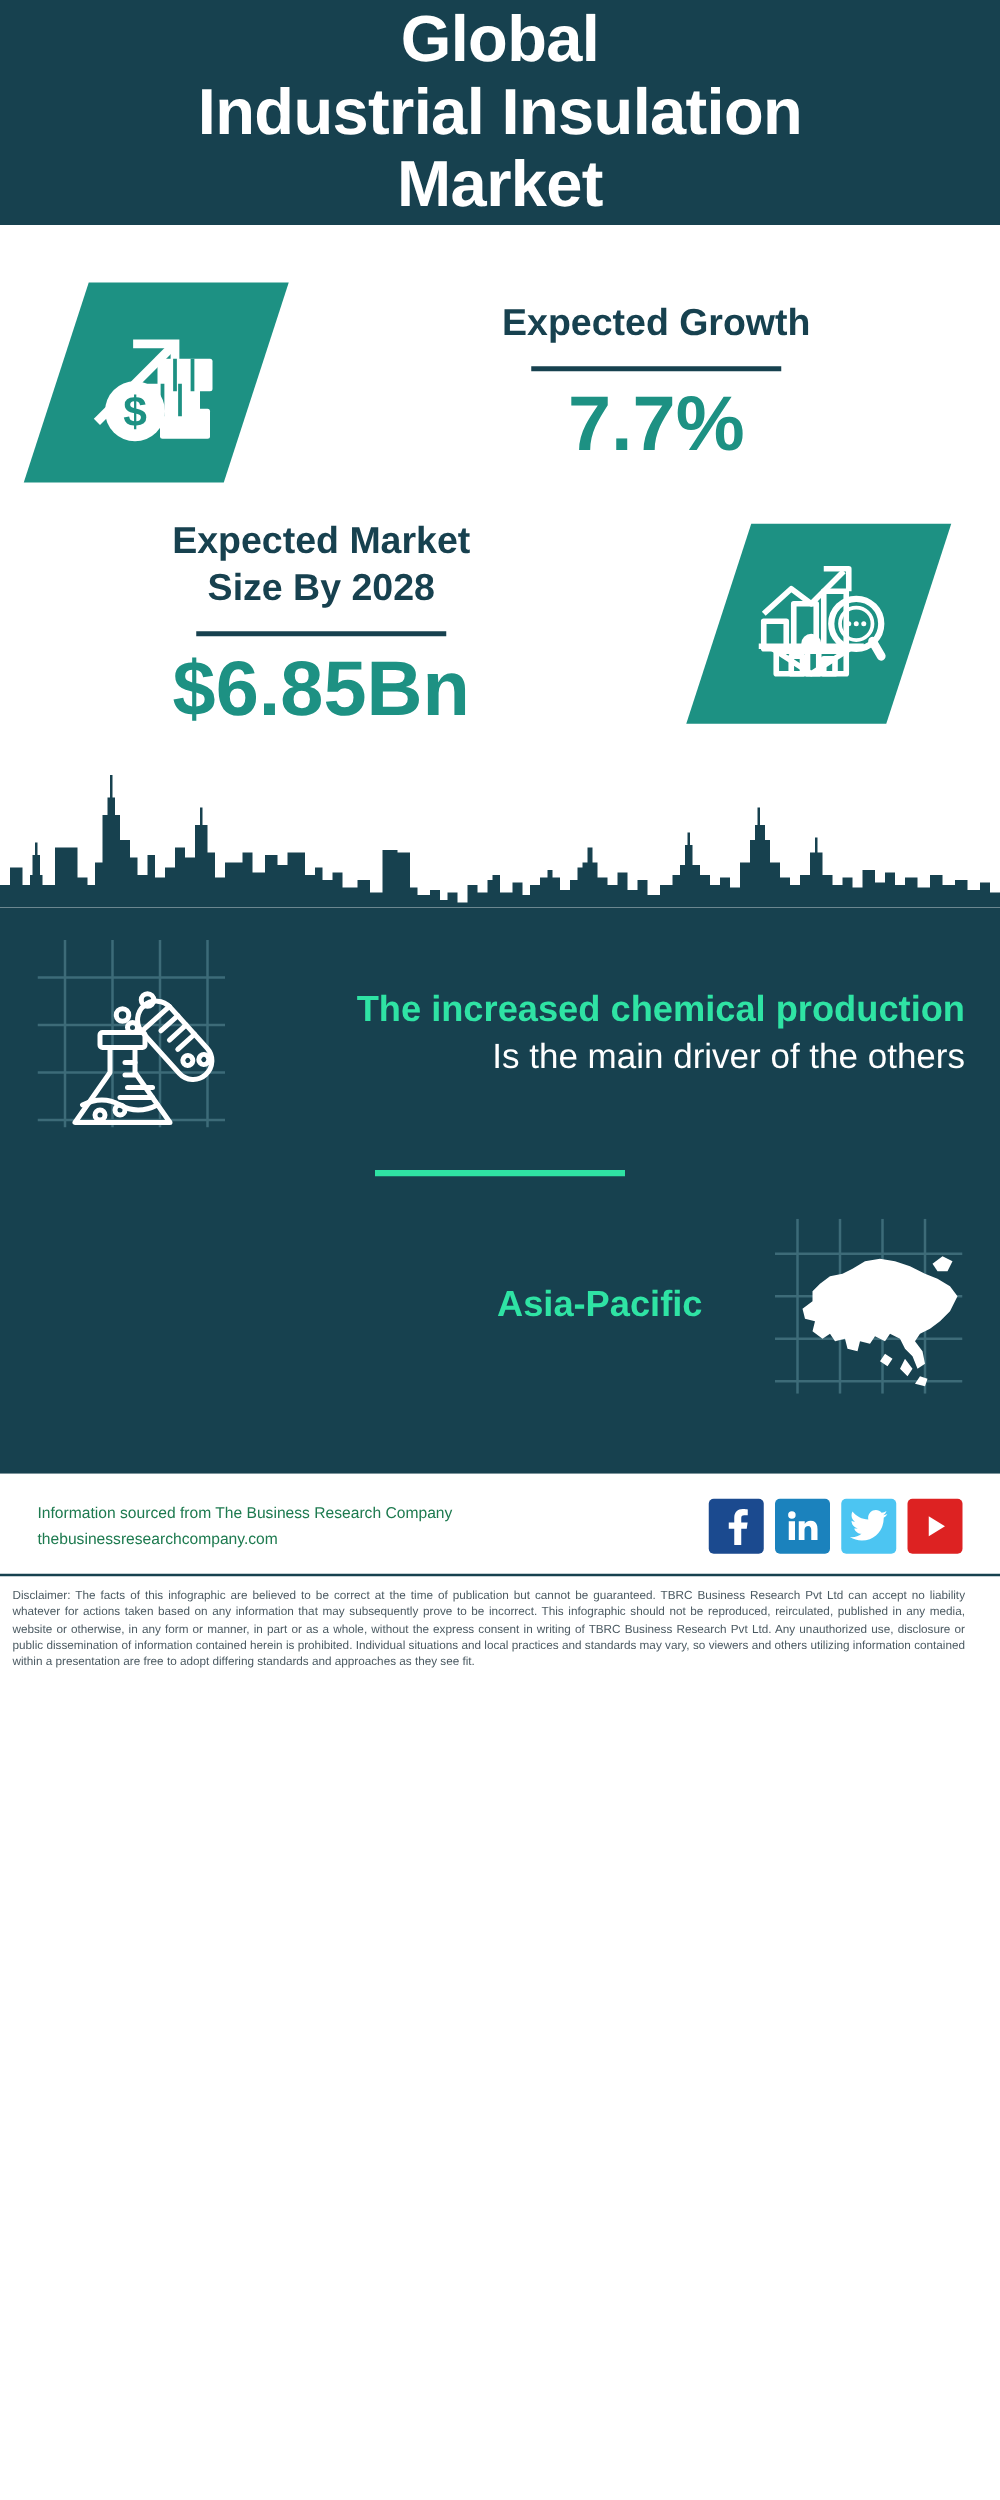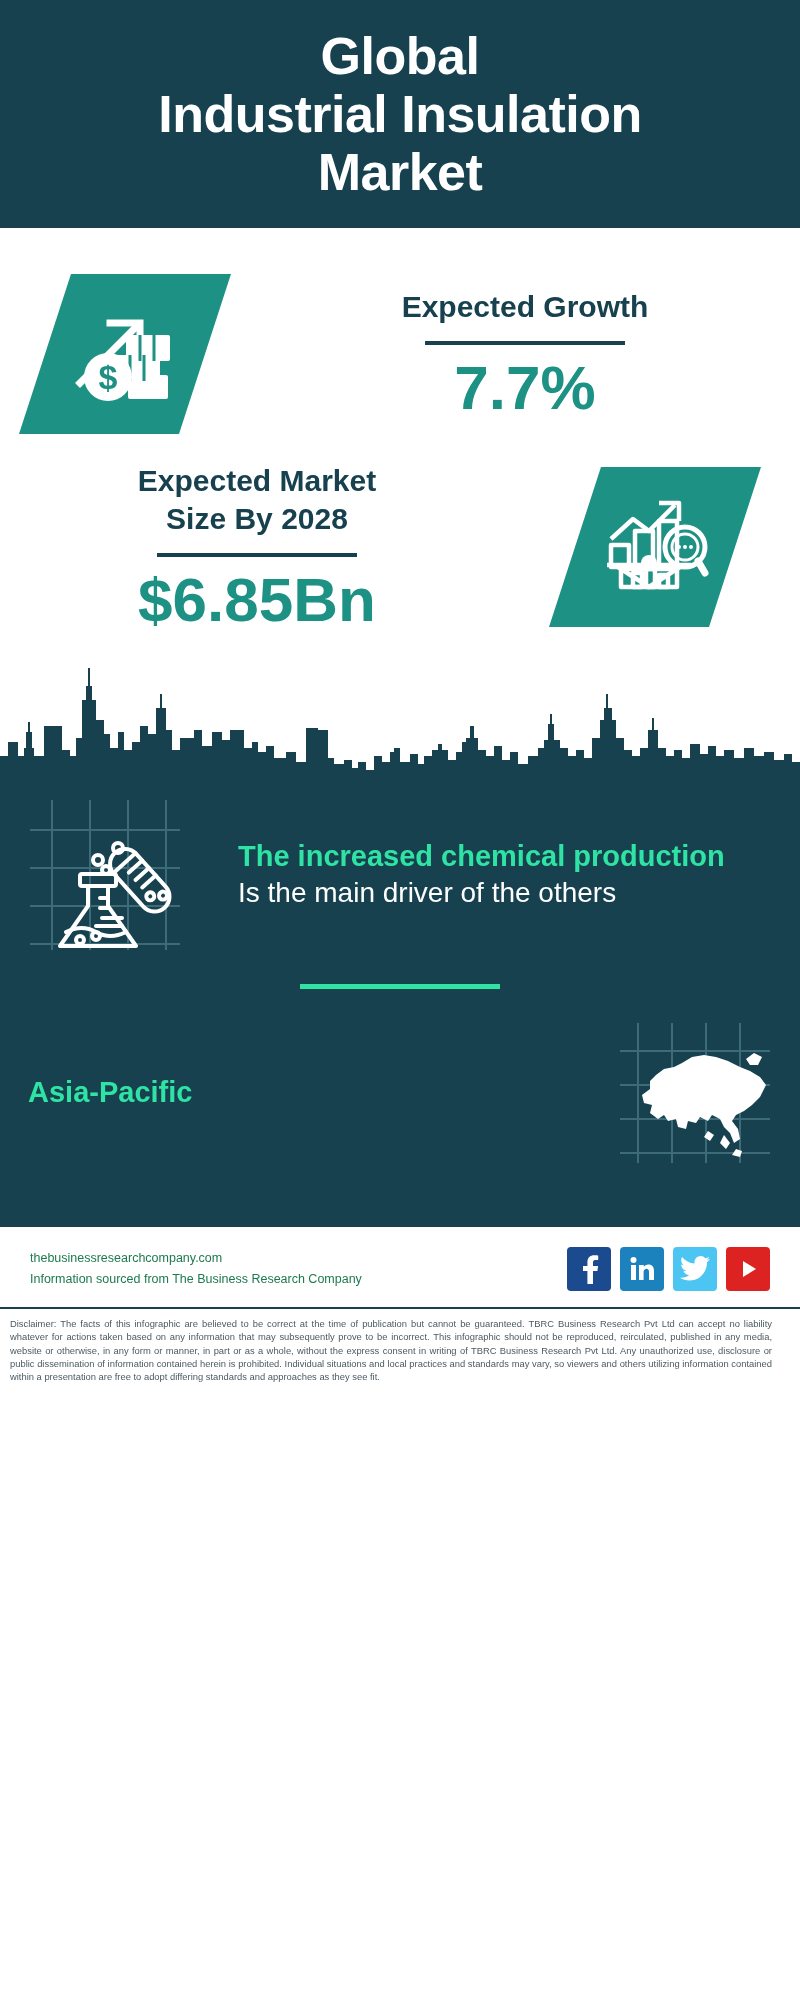--- a/index.html
+++ b/index.html
@@ -8,21 +8,21 @@
     font-family:"Liberation Sans", sans-serif;
     background:#ffffff;
     position:relative;
     overflow:hidden;
   }
   .page { width:800px; height:2000px; position:relative; }
 
   
   .header {
     background:#17414f;
-    height:228px;
+    height:180px;
     display:flex;
     align-items:center;
     justify-content:center;
     padding:0 40px;
   }
   .header h1 {
     color:#ffffff;
     font-size:52px;
     line-height:1.12;
     font-weight:bold;
@@ -92,21 +92,21 @@
   }
   .insight .ins-icon {
     width:210px;
     flex:0 0 auto;
     display:flex;
     justify-content:center;
     align-items:center;
   }
   .insight .ins-text {
     flex:1 1 auto;
-    text-align:left;
+    text-align:right;
     padding:0 28px;
   }
   .ins-head {
     color:#2fe3a4;
     font-size:29px;
     font-weight:bold;
     line-height:1.3;
   }
   .ins-body {
     color:#ffffff;
@@ -317,22 +317,22 @@
           </g>
           <path fill="#ffffff" d="M30 66 L22 72 L24 80 L32 82 L30 90 L38 96 L44 92 L48 98 L56 96 L58 104 L66 106 L68 98 L76 100 L80 94 L88 98 L92 92 L100 96 L104 104 L110 110 L114 120 L120 116 L118 106 L112 98 L116 92 L124 88 L132 82 L140 74 L146 62 L140 54 L130 48 L120 44 L108 38 L96 34 L84 32 L72 34 L62 40 L54 44 L44 46 L36 52 L30 58 Z M104 112 L100 120 L106 126 L110 120 Z M116 126 L112 132 L120 134 L122 128 Z M88 108 L84 114 L90 118 L94 112 Z"></path>
           <path fill="#ffffff" d="M126 36 L134 30 L142 34 L138 42 L130 42 Z"></path>
         </svg>
       </div>
     </div>
   </div>
 
   <div class="footer">
     <div class="source-text">
+      <div class="source-line">Information sourced from The Business Research Company</div>
       <div class="source-line">thebusinessresearchcompany.com</div>
-      <div class="source-line">Information sourced from The Business Research Company</div>
     </div>
     <div class="socials">
       <div class="soc fb">
         <svg width="26" height="30" viewBox="0 0 26 30">
             <path fill="#ffffff" d="M17 30 V17 h4.4 l.7-5.1 H17 V8.6 c0-1.5.4-2.5 2.5-2.5 h2.7 V1.5 C21.7 1.4 20.1 1.2 18.2 1.2 c-4 0-6.8 2.5-6.8 7 v3.7 H7 V17 h4.4 V30 Z"></path>
           </svg>
       </div>
       <div class="soc li">
         <svg width="28" height="28" viewBox="0 0 28 28">
             <g fill="#ffffff">

